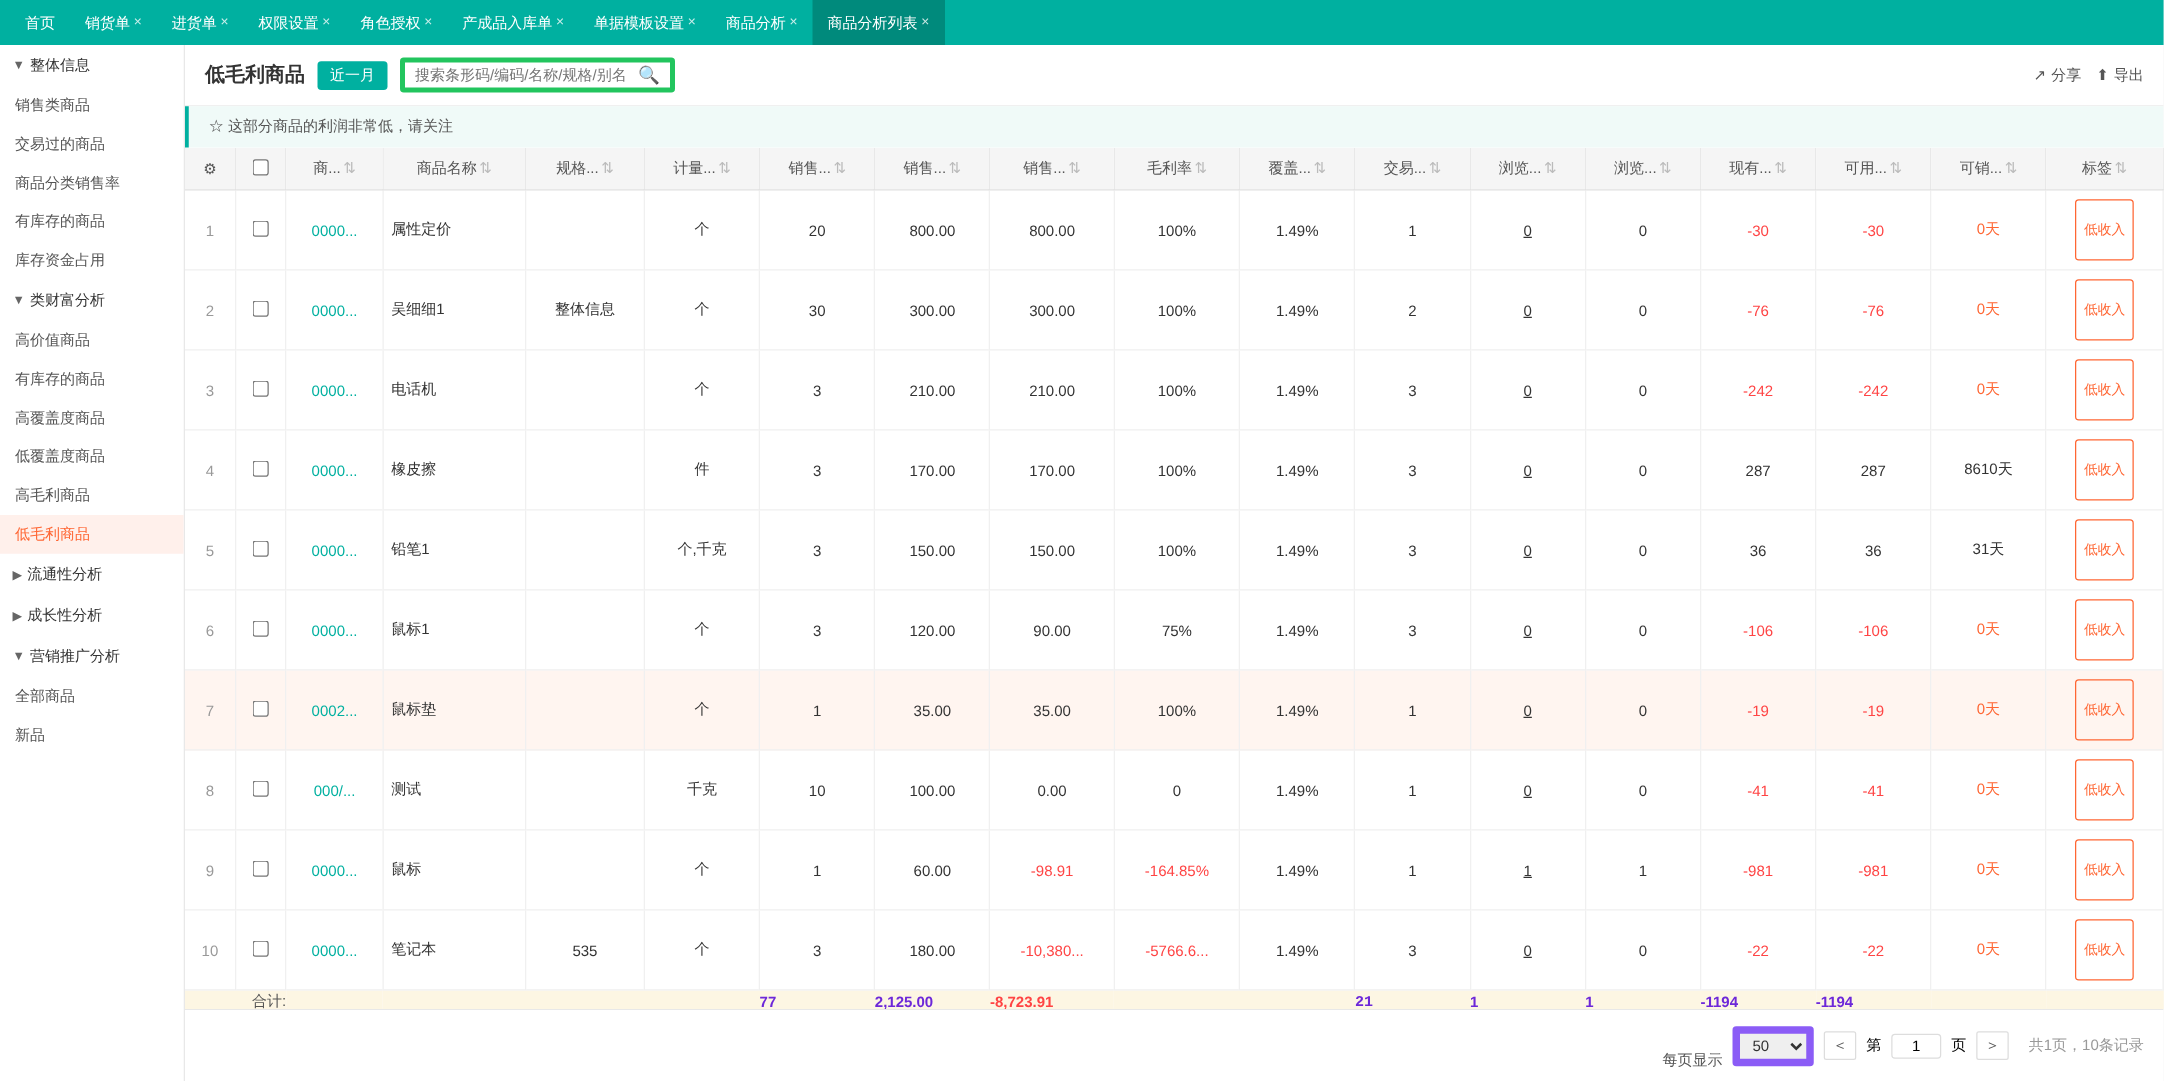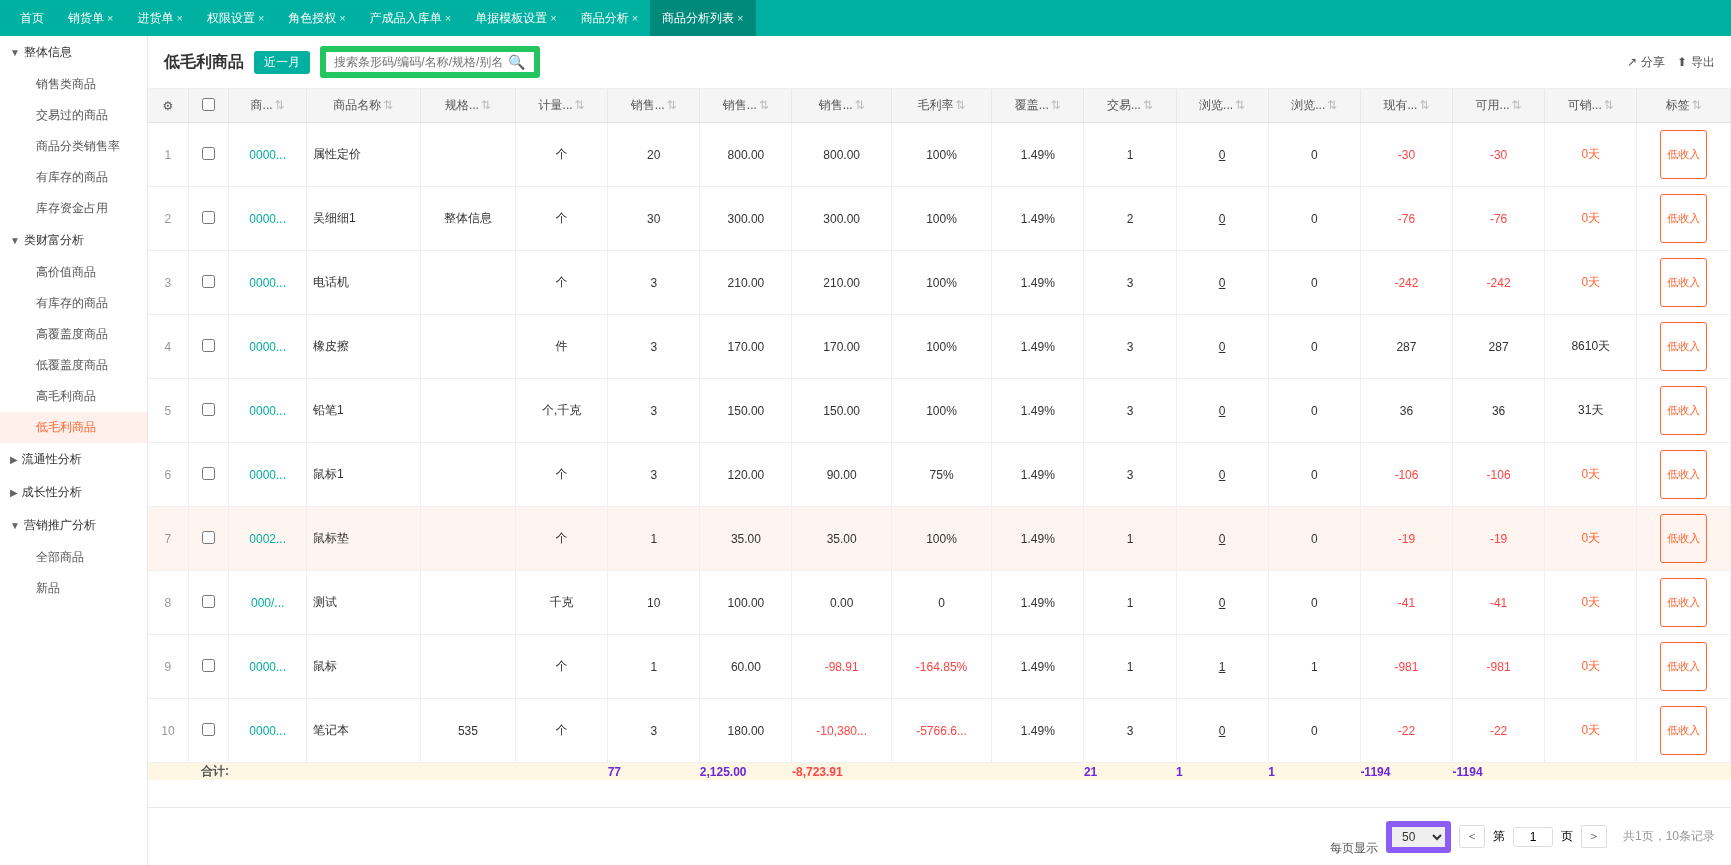--- a/index.html
+++ b/index.html
@@ -45,21 +45,21 @@
     .sidebar-group-title {
       display: flex;
       align-items: center;
       padding: 8px 10px;
       color: #333;
       font-size: 12px;
       cursor: pointer;
     }
     .sidebar-group-title .arrow { margin-right: 4px; color: #666; font-size: 10px; }
     .sidebar-item {
-      padding: 7px 10px 7px 36px;
+      padding: 7px 10px 7px 12px;
       color: #555;
       cursor: pointer;
       font-size: 12px;
     }
     .sidebar-item.active { background: #fff0eb; color: #ff6633; }
     
     
     .content-area {
       flex: 1;
       display: flex;
@@ -91,21 +91,21 @@
       color: white;
       border: none;
       border-radius: 3px;
       padding: 3px 10px;
       cursor: pointer;
       font-size: 12px;
     }
     .search-box {
       display: flex;
       align-items: center;
-      border: 6px solid #22c55e;
+      border: 4px solid #22c55e;
       border-radius: 3px;
       padding: 2px 8px;
       width: 220px;
     }
     .search-box input {
       border: none;
       outline: none;
       font-size: 12px;
       color: #999;
       width: 180px;
@@ -329,20 +329,24 @@
           <span>↗</span>
           <span>分享</span>
         </button>
         <button class="action-btn">
           <span>⬆</span>
           <span>导出</span>
         </button>
       </div>
     </div>
 
+    <div class="alert-banner">
+      <span>☆</span>
+      <span>这部分商品的利润非常低，请关注</span>
+    </div>
 
     <div class="table-container">
       <table>
         <thead>
           <tr>
             <th>⚙</th>
             <th><input type="checkbox" style=""></th>
             <th><span>商...</span><span class="sort-icon">⇅</span></th>
             <th><span>商品名称</span><span class="sort-icon">⇅</span></th>
             <th><span>规格...</span><span class="sort-icon">⇅</span></th>
@@ -558,31 +562,31 @@
     <td class="underline-link">0</td>
     <td>0</td>
     <td style="color:#ff4444">-22</td>
     <td style="color:#ff4444">-22</td>
     <td style="color:#ff6633">0天</td>
     <td><span class="tag-badge tag-low-income">低收入</span></td>
   </tr>
           </tbody>
         <tfoot>
           <tr class="summary-row">
-            <td colspan="2" style="text-align:right; font-weight:bold; color:#555;">合计:</td>
+            <td colspan="2" style="text-align:right; font-weight:normal; color:#555;">合计:</td>
             <td></td>
             <td></td>
             <td></td>
             <td></td>
             <td style="font-weight:bold;">77</td>
             <td style="font-weight:bold;">2,125.00</td>
             <td style="font-weight:bold; color:#ff4444;">-8,723.91</td>
             <td></td>
             <td></td>
-            <td style="font-weight:bold;">21</td>
+            <td style="font-weight:bold;font-family:Liberation Mono, monospace;">21</td>
             <td style="font-weight:bold;">1</td>
             <td style="font-weight:bold;">1</td>
             <td style="font-weight:bold;">-1194</td>
             <td style="font-weight:bold;">-1194</td>
             <td></td>
             <td></td>
           </tr>
         </tfoot>
       </table>
     </div>

